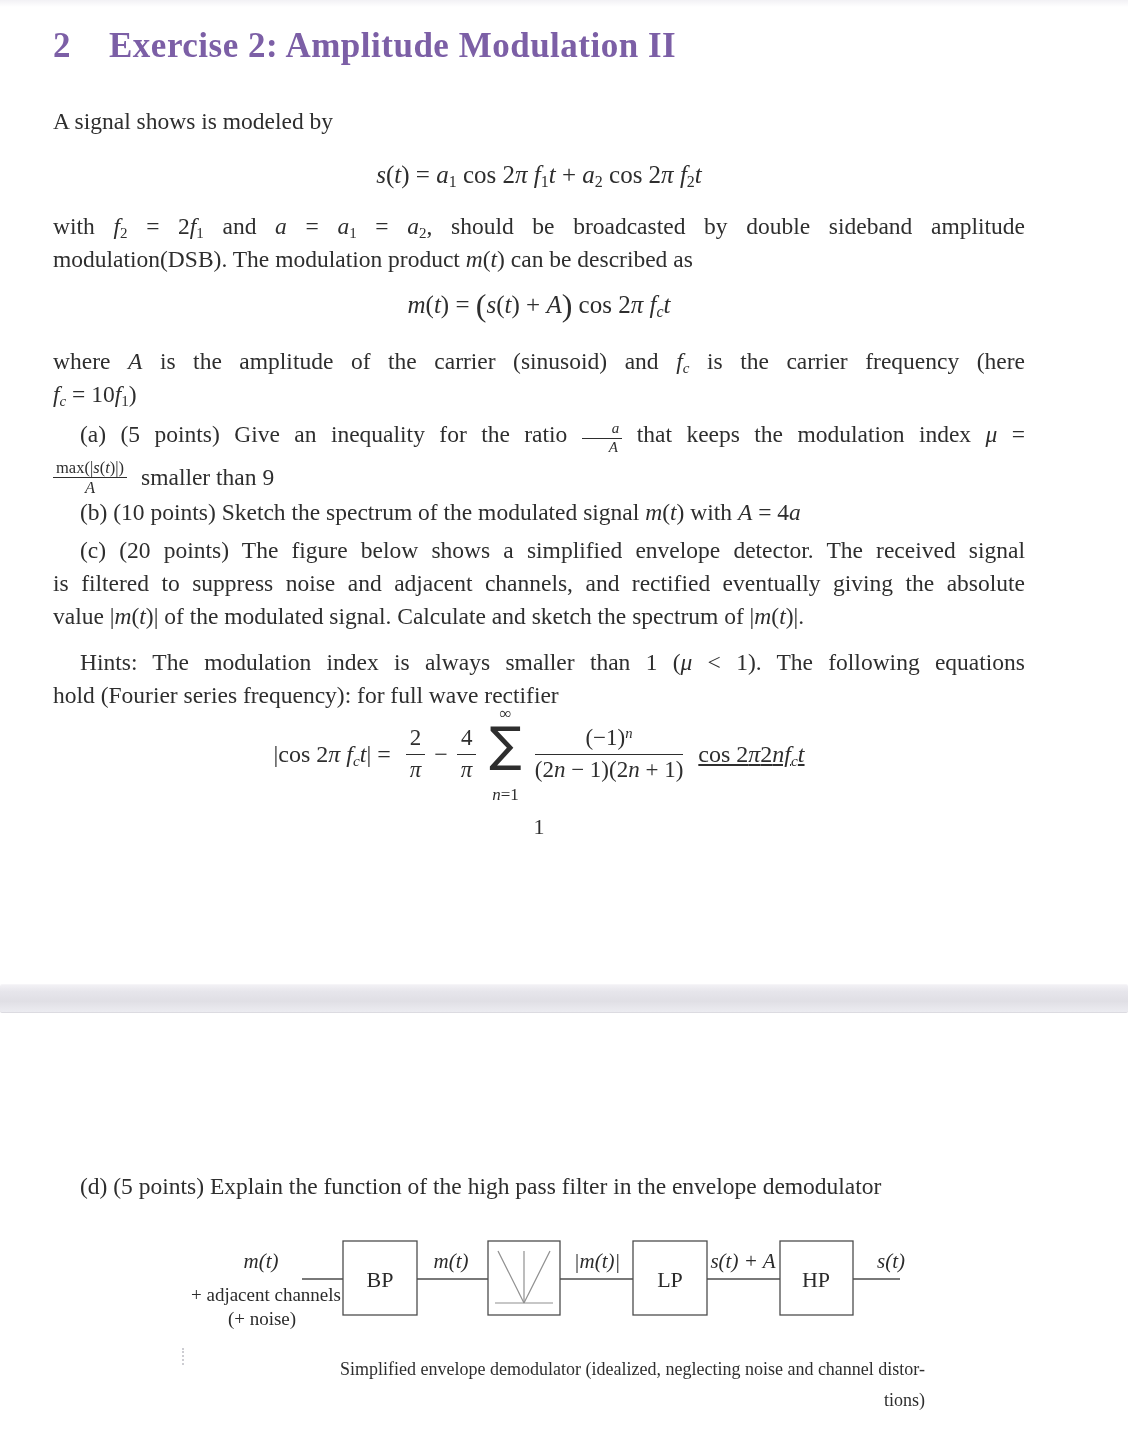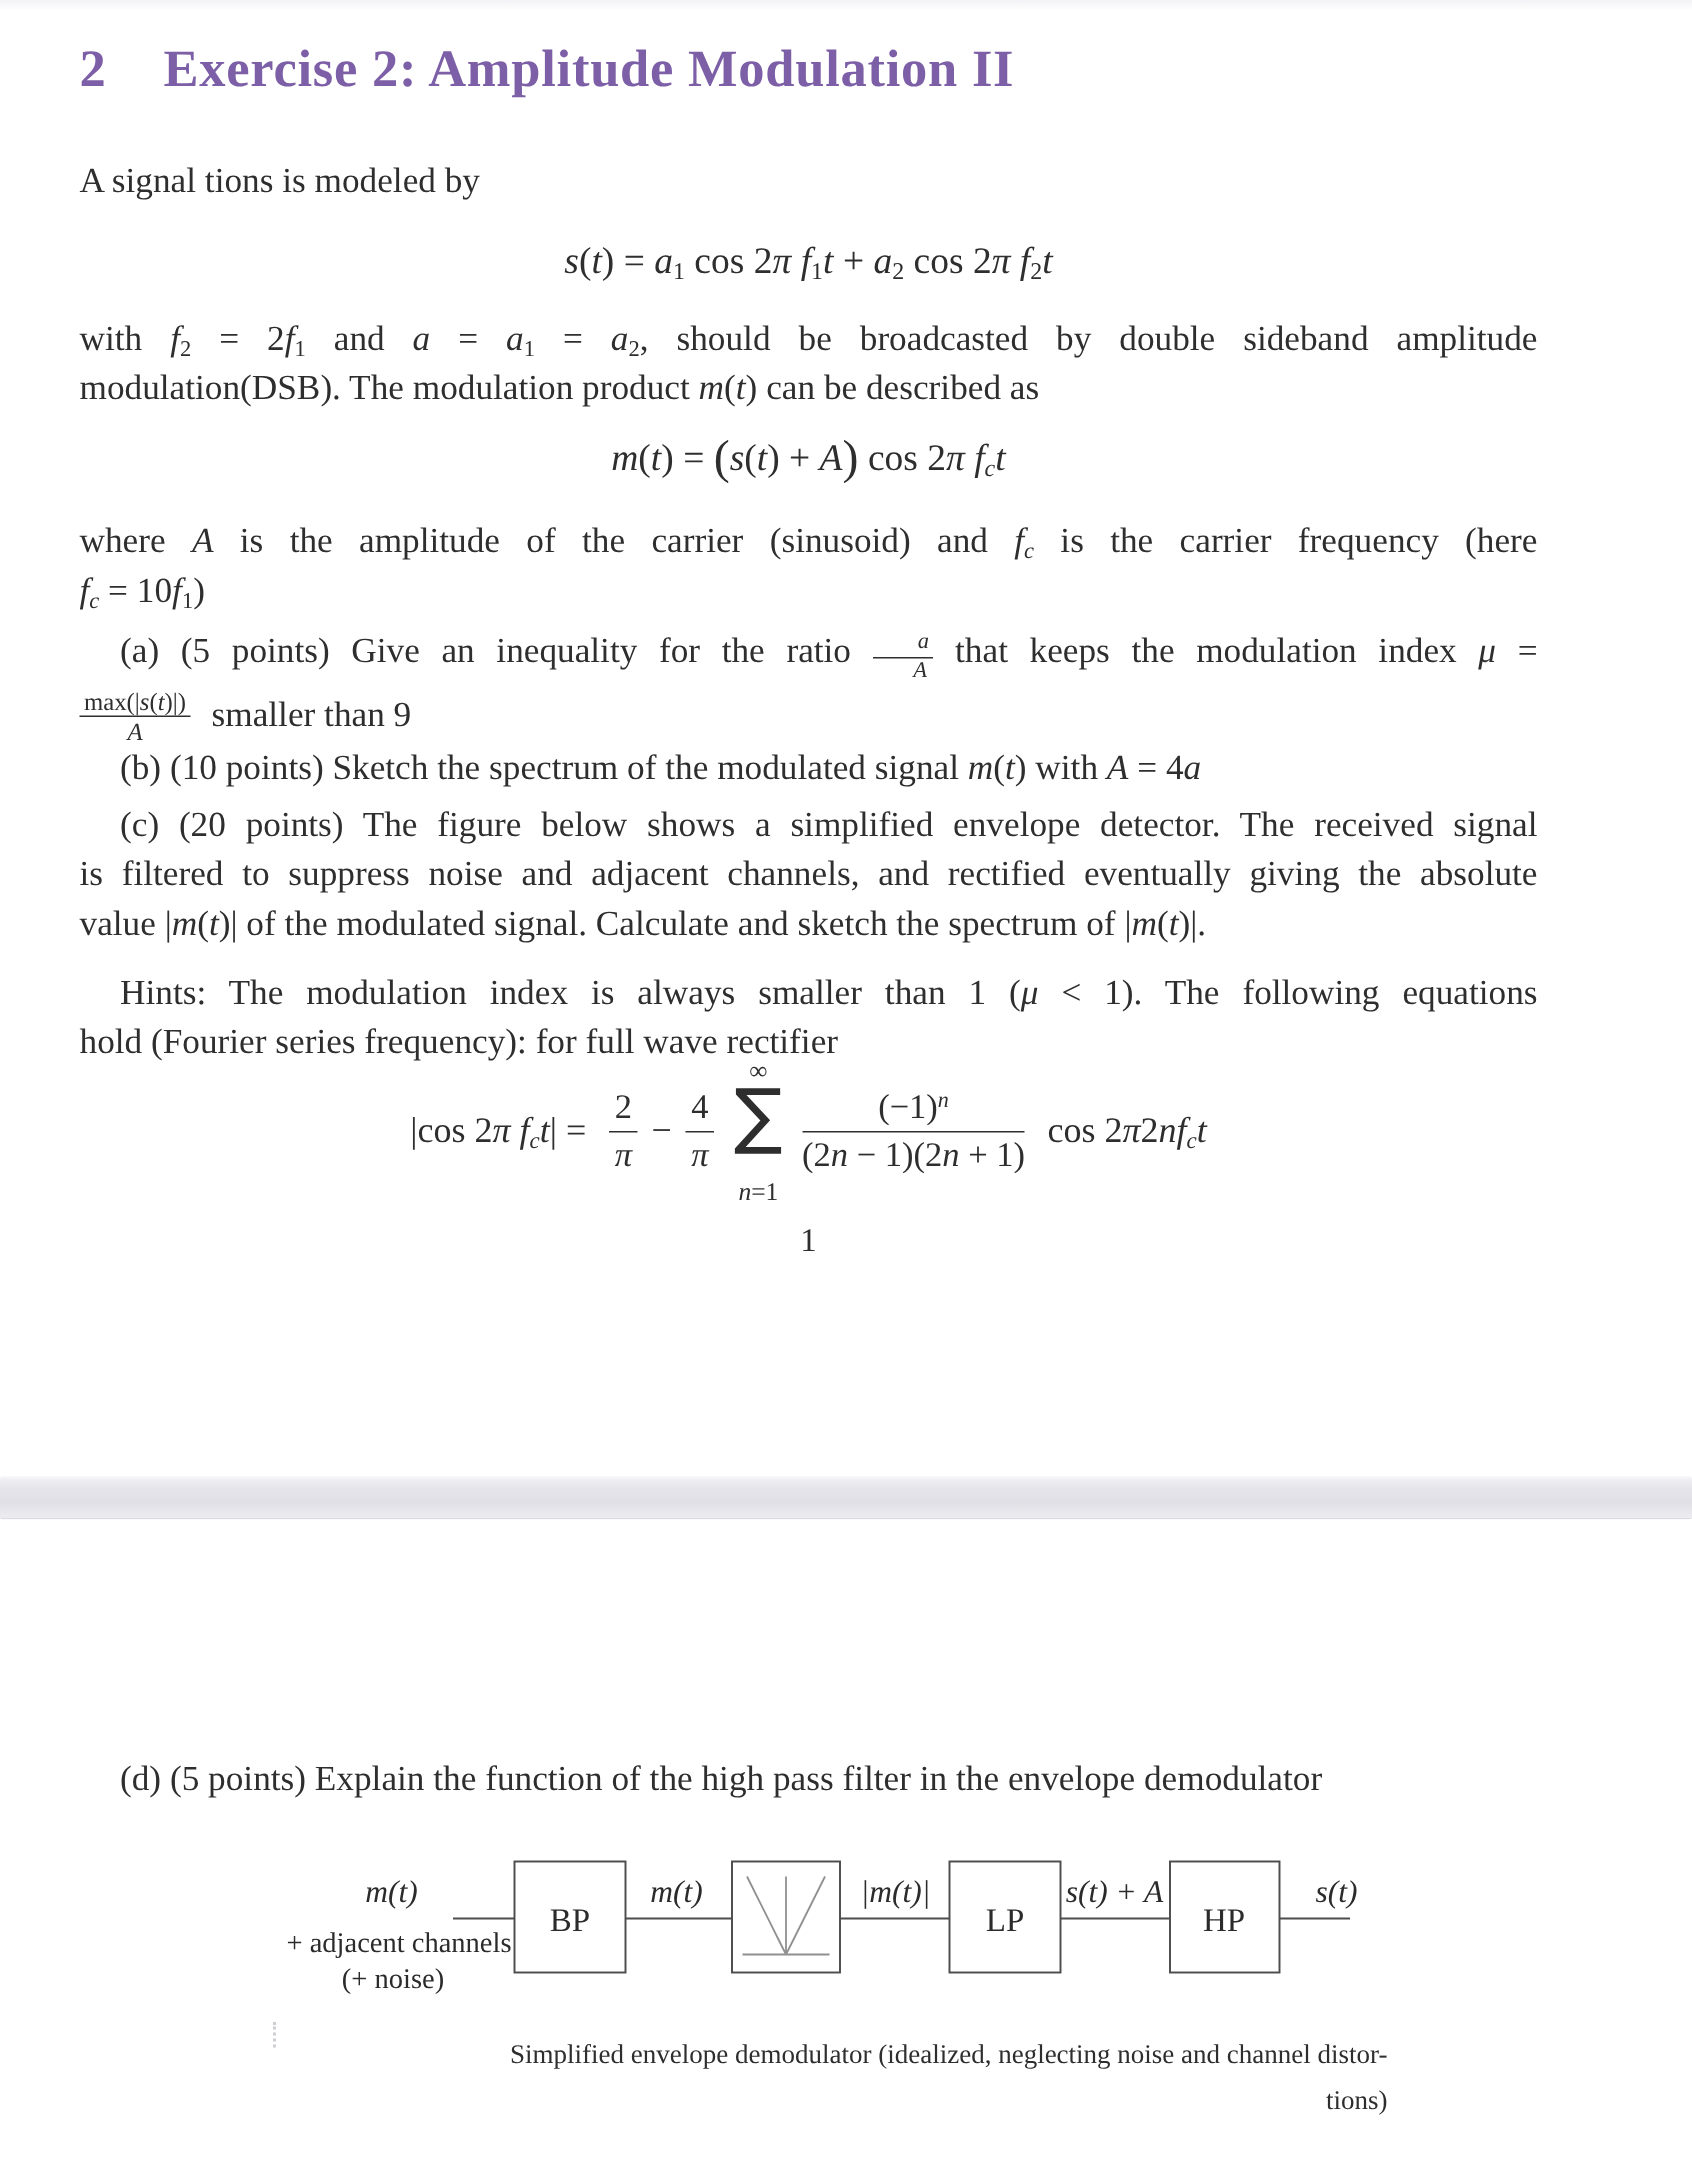--- a/index.html
+++ b/index.html
@@ -28,21 +28,21 @@
   .ifrac{display:inline-block;text-align:center;line-height:1.05;vertical-align:middle;}
   .ifrac .fn{display:block;border-bottom:1.3px solid #2e2e2e;padding:0 3px 1px;}
   .ifrac .fd{display:block;padding-top:1px;}
   .ifrac.sm{font-size:15px;vertical-align:-10px;}
   .ifrac.md{font-size:16.5px;}
   .frac-line{display:flex;align-items:center;gap:14px;margin-top:3px;}
   
   .eq3{position:absolute;left:53px;width:972px;height:96px;display:flex;justify-content:center;
     align-items:center;font-size:24px;}
   .eq3 .lhs{margin-right:10px;}
-  .eq3 .rhs{margin-left:10px;}
+  .eq3 .rhs{margin-left:10px;text-decoration:underline;}
   .frac{display:inline-block;text-align:center;line-height:1.15;vertical-align:middle;margin:0 5px;font-size:23px;}
   .frac .num{display:block;border-bottom:1.6px solid #2e2e2e;padding:0 4px 2px;}
   .frac .den{display:block;padding-top:2px;}
   .minus{margin:0 4px;}
   .sum{display:inline-flex;flex-direction:column;align-items:center;margin:0 8px;line-height:1;}
   .sum .sup{font-size:17px;margin-bottom:1px;}
   .sum .sym{font-size:48px;line-height:.9;font-family:"DejaVu Sans",sans-serif;}
   .sum .sub{font-size:17px;margin-top:19px;}
   .pagenum{position:absolute;left:53px;width:972px;top:814px;text-align:center;font-size:22px;}
   
@@ -67,21 +67,21 @@
 
 <div class="screen">
   <div class="top-strip"></div>
 
   <div class="heading">
     <span class="hnum">2</span>
     <span class="htitle">Exercise 2: Amplitude Modulation II</span>
   </div>
 
   <div class="para" style="top:105px">
-    <div class="ln">A signal tions is modeled by</div>
+    <div class="ln">A signal shows is modeled by</div>
   </div>
 
   <div class="equation" style="top:158px">
     <span><i>s</i>(<i>t</i>) = <i>a</i><sub>1</sub> cos 2<i>π f</i><sub>1</sub><i>t</i> + <i>a</i><sub>2</sub> cos 2<i>π f</i><sub>2</sub><i>t</i></span>
   </div>
 
   <div class="para" style="top:210px">
     <div class="ln just">with <i>f</i><sub>2</sub> = 2<i>f</i><sub>1</sub> and <i>a</i> = <i>a</i><sub>1</sub> = <i>a</i><sub>2</sub>, should be broadcasted by double sideband amplitude</div>
     <div class="ln">modulation(DSB). The modulation product <i>m</i>(<i>t</i>) can be described as</div>
   </div>

